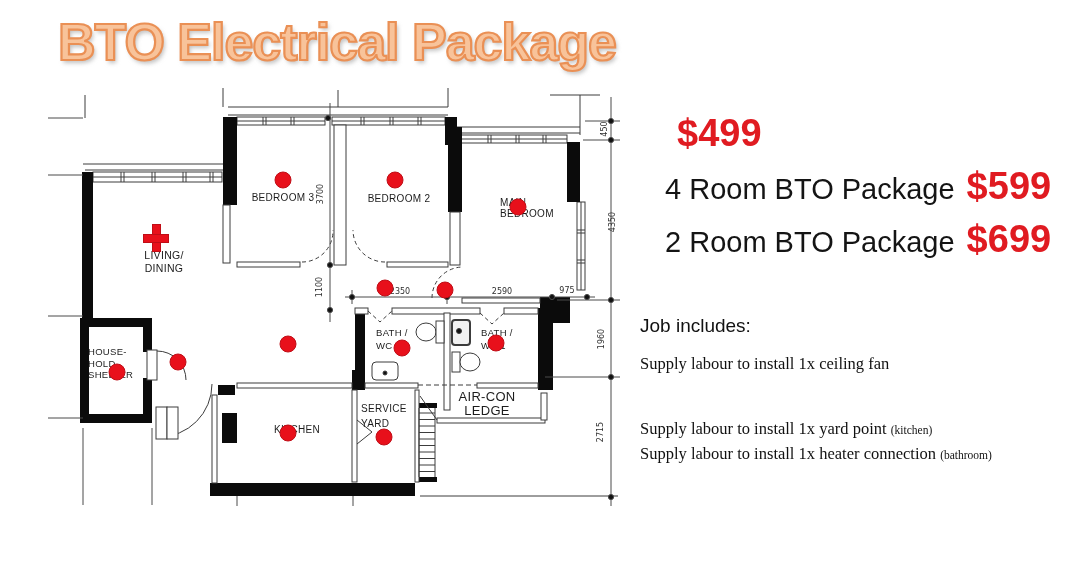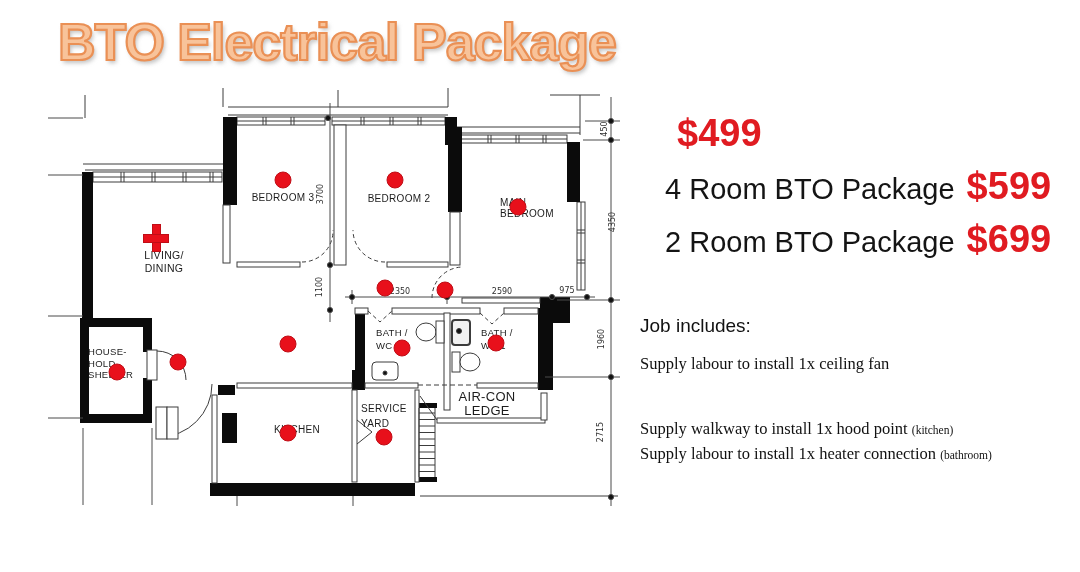--- a/index.html
+++ b/index.html
@@ -230,21 +230,21 @@
   <div class="pkg-row" style="top:218px">
     <span class="pkg-label">2 Room BTO Package</span>
     <span class="pkg-price">$699</span>
   </div>
 
   <div class="job-heading">Job includes:</div>
   <div class="job-line" style="top:354px">
     <span>Supply labour to install 1x ceiling fan</span>
   </div>
   <div class="job-line" style="top:419px">
-    <span>Supply walkway to install 1x hood point</span>
+    <span>Supply labour to install 1x yard point</span>
     <span class="note">(kitchen)</span>
   </div>
   <div class="job-line" style="top:444px">
     <span>Supply labour to install 1x heater connection</span>
     <span class="note">(bathroom)</span>
   </div>
 
 </div>
 
 </body></html>

